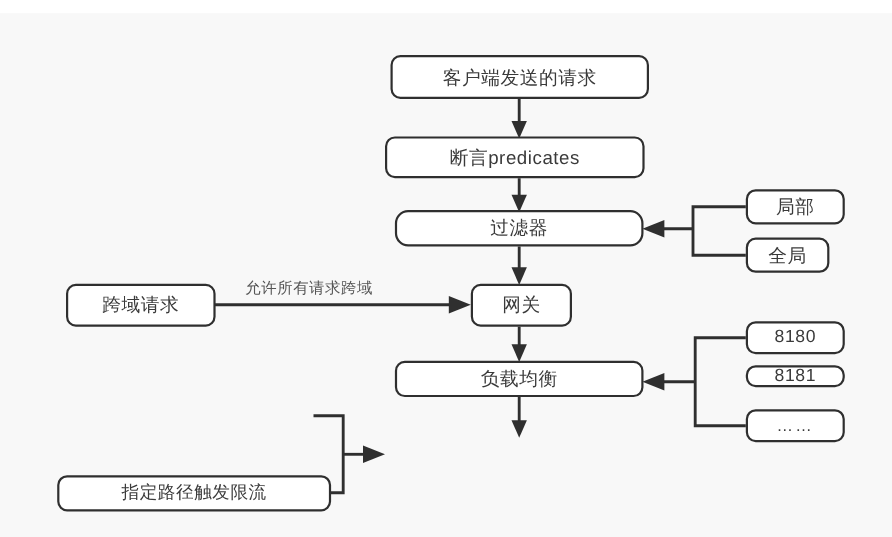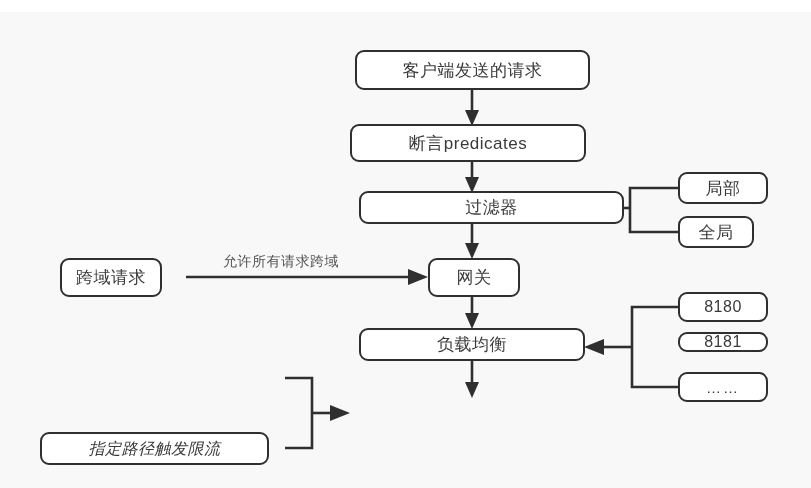--- a/index.html
+++ b/index.html
@@ -90,37 +90,37 @@
 
     <path d="M 285 366 L 312 366 L 312 436 L 285 436"></path>
     <line x1="312" y1="401" x2="336" y2="401"></line>
     <polygon points="350,401 330,393 330,409"></polygon>
   </svg>
 
   <div class="node" style="left:355px; top:38px; width:235px; height:40px;">客户端发送的请求</div>
 
   <div class="node" style="left:350px; top:112px; width:236px; height:38px;">断言predicates</div>
 
-  <div class="node" style="left:359px; top:179px; width:265px; height:33px;">过滤器</div>
+  <div class="node" style="left:359px; top:179px; width:226px; height:33px;border-radius:12px;">过滤器</div>
 
   <div class="node" style="left:678px; top:160px; width:90px; height:32px;">局部</div>
 
   <div class="node" style="left:678px; top:204px; width:76px; height:32px;">全局</div>
 
-  <div class="node" style="left:60px; top:246px; width:102px; height:39px;">跨域请求</div>
+  <div class="node" style="left:60px; top:246px; width:136px; height:39px;">跨域请求</div>
 
   <div class="node" style="left:428px; top:246px; width:92px; height:39px;">网关</div>
 
   <div class="edge-label" style="left:223px; top:241px;">允许所有请求跨域</div>
 
   <div class="node" style="left:359px; top:316px; width:226px; height:33px;">负载均衡</div>
 
   <div class="node small" style="left:678px; top:280px; width:90px; height:30px;">8180</div>
 
   <div class="node small" style="left:678px; top:320px; width:90px; height:20px;">8181</div>
 
   <div class="node dots" style="left:678px; top:360px; width:90px; height:30px;">……</div>
 
 
 
-  <div class="node small" style="left:40px; top:420px; width:229px; height:33px;font-style:italic;">指定路径触发限流</div>
+  <div class="node small" style="left:52px; top:420px; width:249px; height:33px;">指定路径触发限流</div>
 
 </div>
 
 </body></html>

